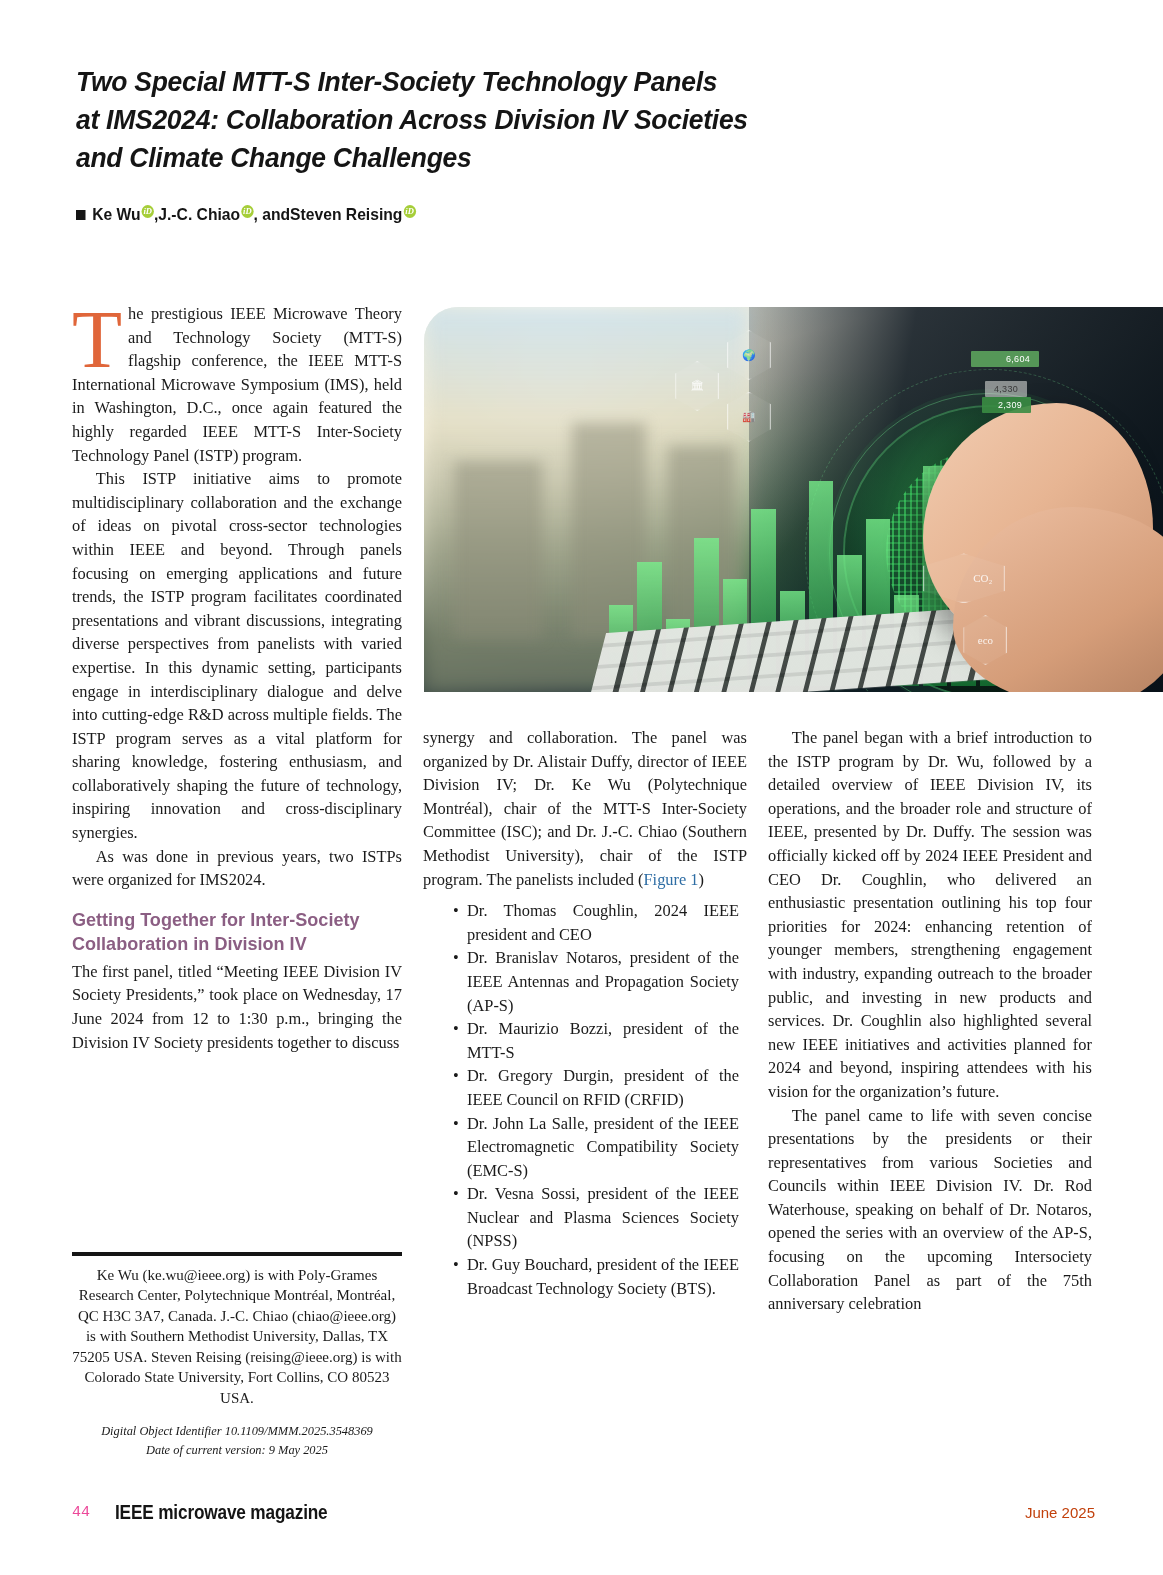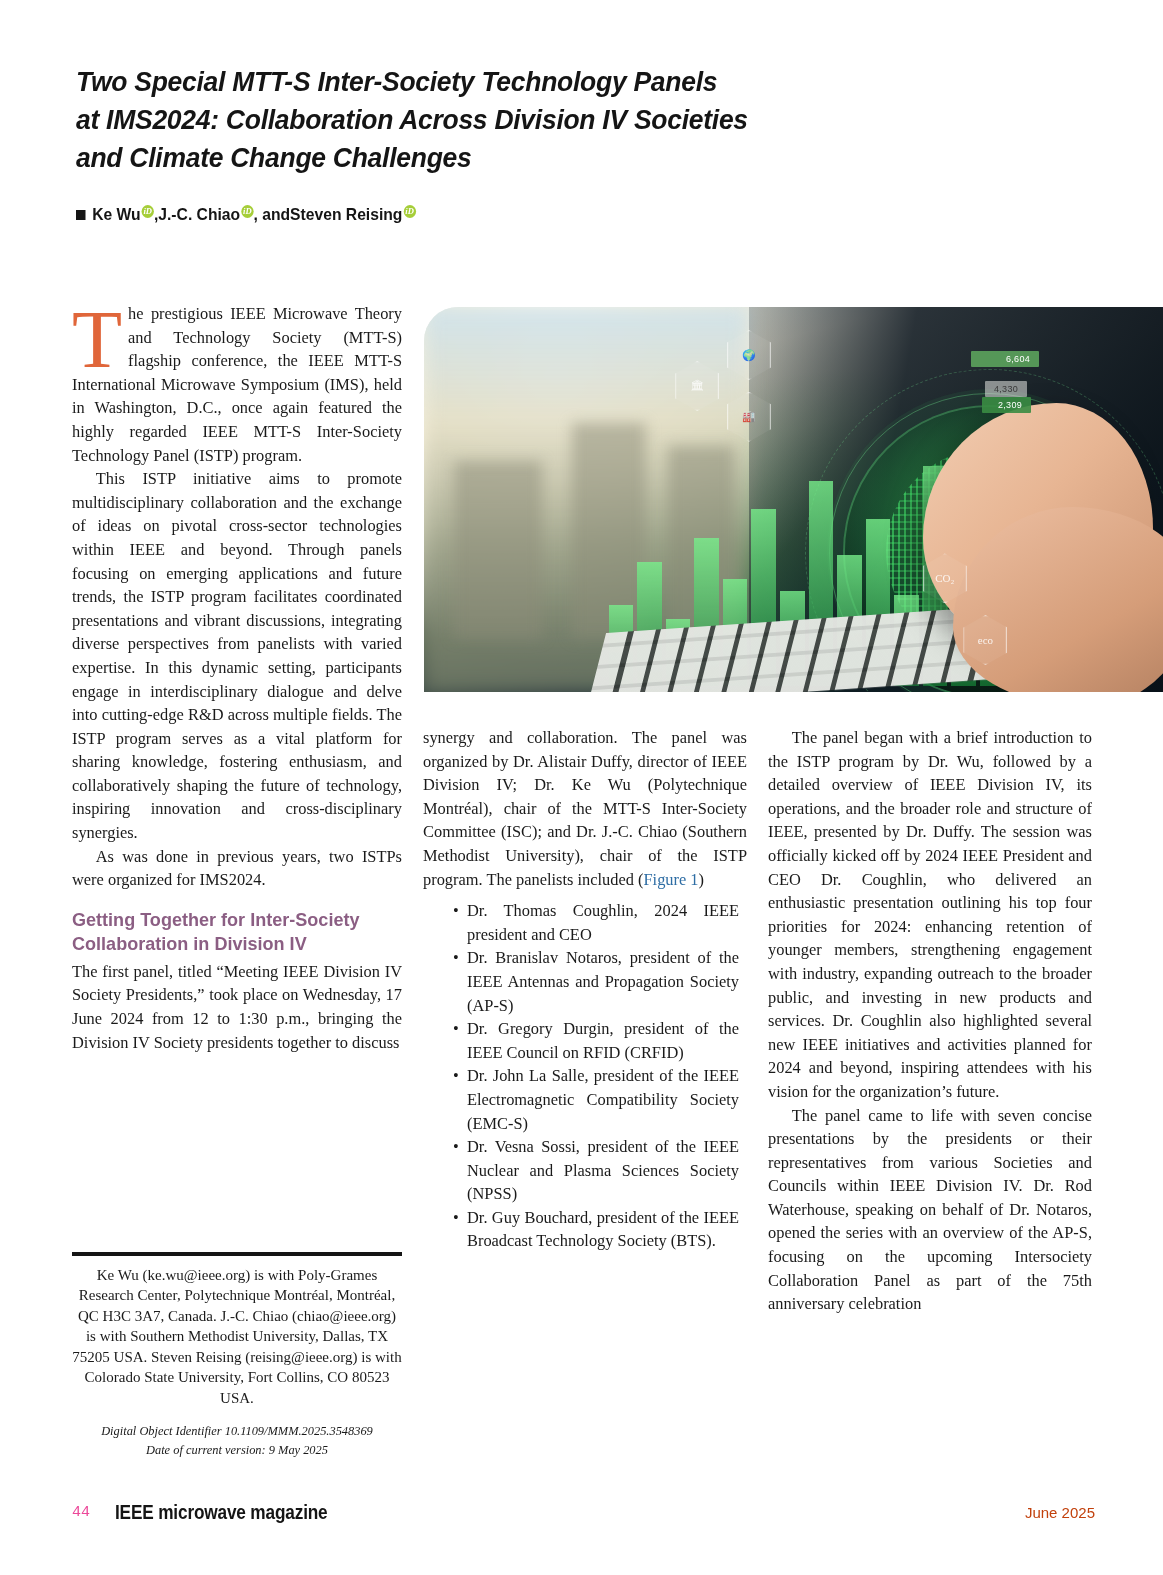--- a/index.html
+++ b/index.html
@@ -189,21 +189,21 @@
           <i style="height:66%"></i>
           <i style="height:96%"></i>
       </div>
       <div class="keyboard"></div>
       <div class="hand"></div>
       <div class="hand2"></div>
 
       <div class="hexicon" style="left:34%;top:14%;">🏛</div>
       <div class="hexicon" style="left:41%;top:6%;">🌍</div>
       <div class="hexicon" style="left:41%;top:22%;">🏭</div>
-      <div class="hexicon" style="left:67.5%;top:64%;">CO₂</div>
+      <div class="hexicon" style="left:67.5%;top:64%;padding-left:38px;">CO₂</div>
       <div class="hexicon" style="left:73%;top:80%;">eco</div>
 
       <div class="valtag" style="right:124px;top:44px;background:rgba(95,170,95,0.85);padding-left:35px;">6,604</div>
       <div class="valtag" style="right:136px;top:74px;background:rgba(230,232,228,0.55);color:#3a3a3a;">4,330</div>
       <div class="valtag" style="right:132px;top:90px;background:rgba(58,140,66,0.9);padding-left:16px;">2,309</div>
     </div>
 
   </div>
 
   <div class="col" id="col1">
@@ -212,20 +212,21 @@
     <p>As was done in previous years, two ISTPs were organized for IMS2024.</p>
     <div class="sec-head">Getting Together for Inter-Society Collaboration in Division IV</div>
     <p class="noind">The first panel, titled “Meeting IEEE Division IV Society Presidents,” took place on Wednesday, 17 June 2024 from 12 to 1:30 p.m., bringing the Division IV Society presidents together to discuss</p>
   </div>
 
   <div class="col" id="col2">
     <p class="noind"><span>synergy and collaboration. The panel was organized by Dr. Alistair Duffy, director of IEEE Division IV; Dr. Ke Wu (Polytechnique Montréal), chair of the MTT-S Inter-Society Committee (ISC); and Dr. J.-C. Chiao (Southern Methodist University), chair of the ISTP program. The panelists included (</span><a class="figlink">Figure 1</a><span>)</span></p>
     <ul class="panelists">
       <li>Dr. Thomas Coughlin, 2024 IEEE president and CEO</li>
       <li>Dr. Branislav Notaros, president of the IEEE Antennas and Propagation Society (AP-S)</li>
+      <li>Dr. Maurizio Bozzi, president of the MTT-S</li>
       <li>Dr. Gregory Durgin, president of the IEEE Council on RFID (CRFID)</li>
       <li>Dr. John La Salle, president of the IEEE Electromagnetic Compatibility Society (EMC-S)</li>
       <li>Dr. Vesna Sossi, president of the IEEE Nuclear and Plasma Sciences Society (NPSS)</li>
       <li>Dr. Guy Bouchard, president of the IEEE Broadcast Technology Society (BTS).</li>
     </ul>
   </div>
 
   <div class="col" id="col3">
     <p>The panel began with a brief introduction to the ISTP program by Dr. Wu, followed by a detailed overview of IEEE Division IV, its operations, and the broader role and structure of IEEE, presented by Dr. Duffy. The session was officially kicked off by 2024 IEEE President and CEO Dr. Coughlin, who delivered an enthusiastic presentation outlining his top four priorities for 2024: enhancing retention of younger members, strengthening engagement with industry, expanding outreach to the broader public, and investing in new products and services. Dr. Coughlin also highlighted several new IEEE initiatives and activities planned for 2024 and beyond, inspiring attendees with his vision for the organization’s future.</p>
     <p>The panel came to life with seven concise presentations by the presidents or their representatives from various Societies and Councils within IEEE Division IV. Dr. Rod Waterhouse, speaking on behalf of Dr. Notaros, opened the series with an overview of the AP-S, focusing on the upcoming Intersociety Collaboration Panel as part of the 75th anniversary celebration</p>

